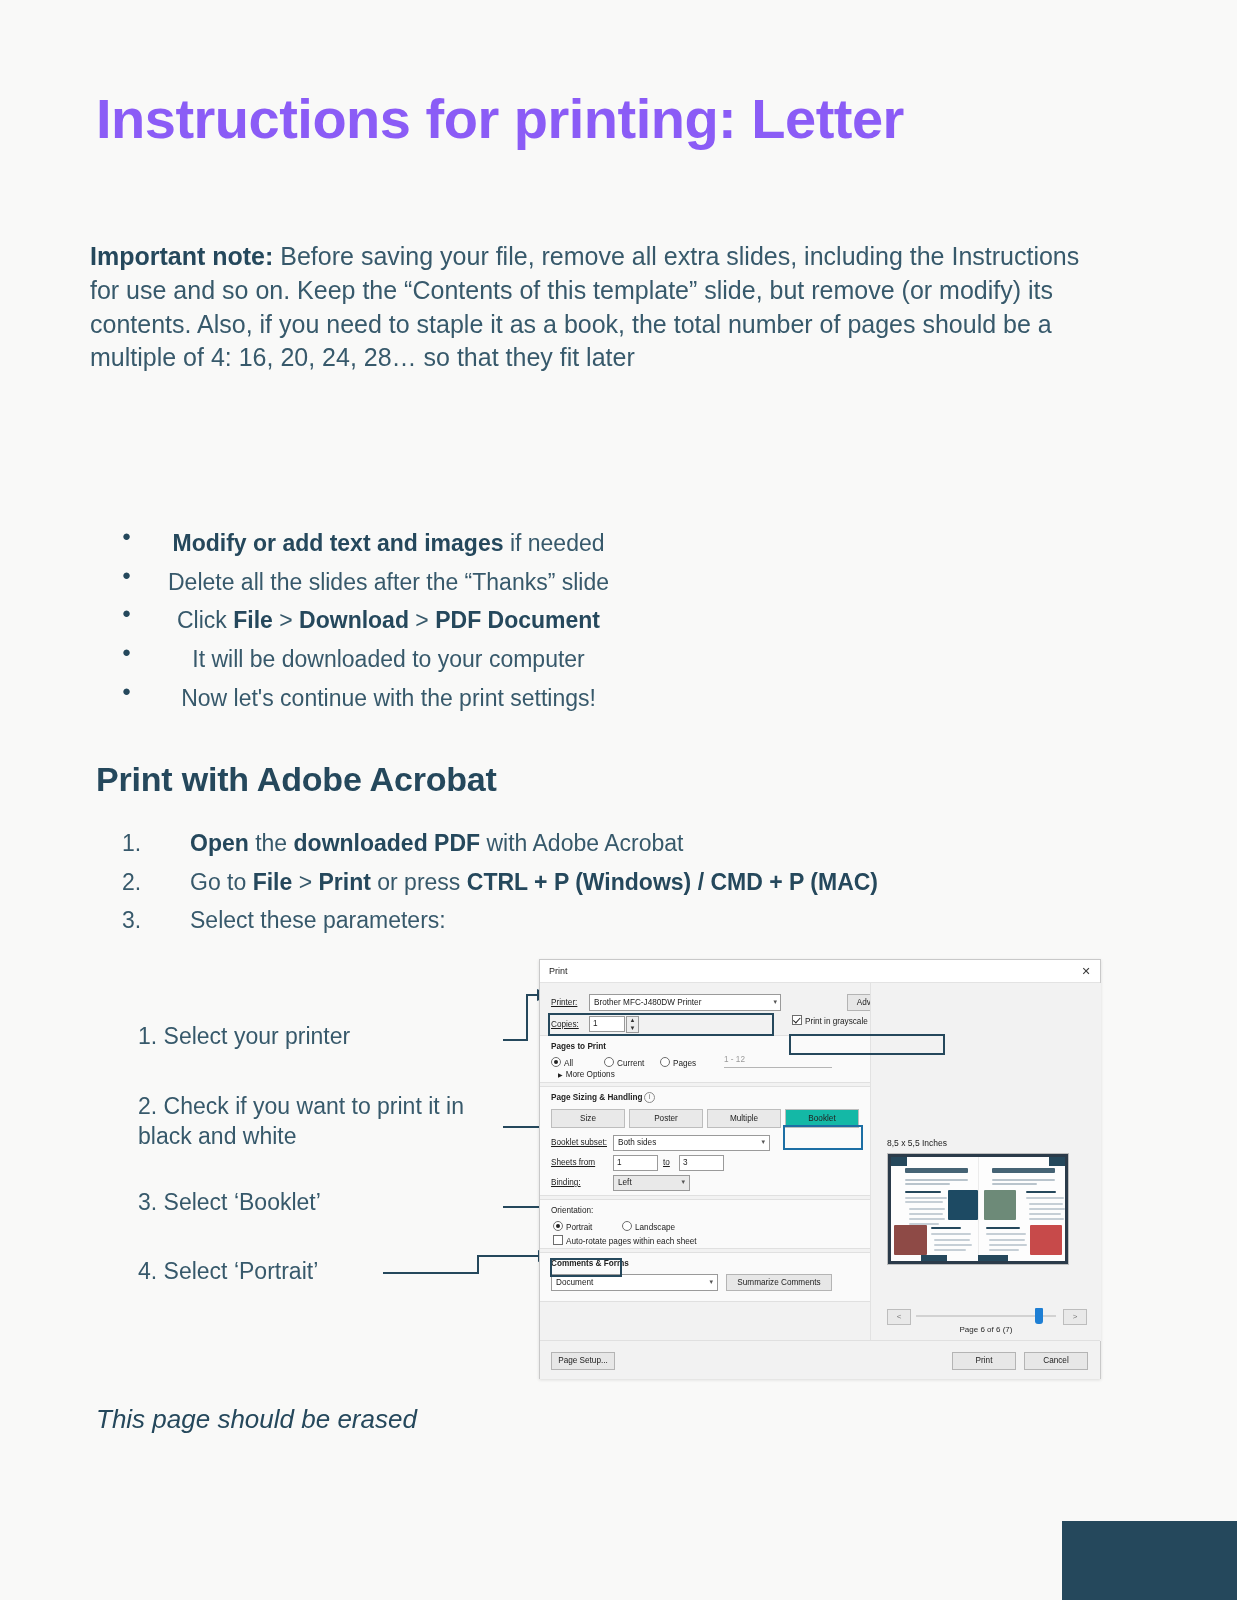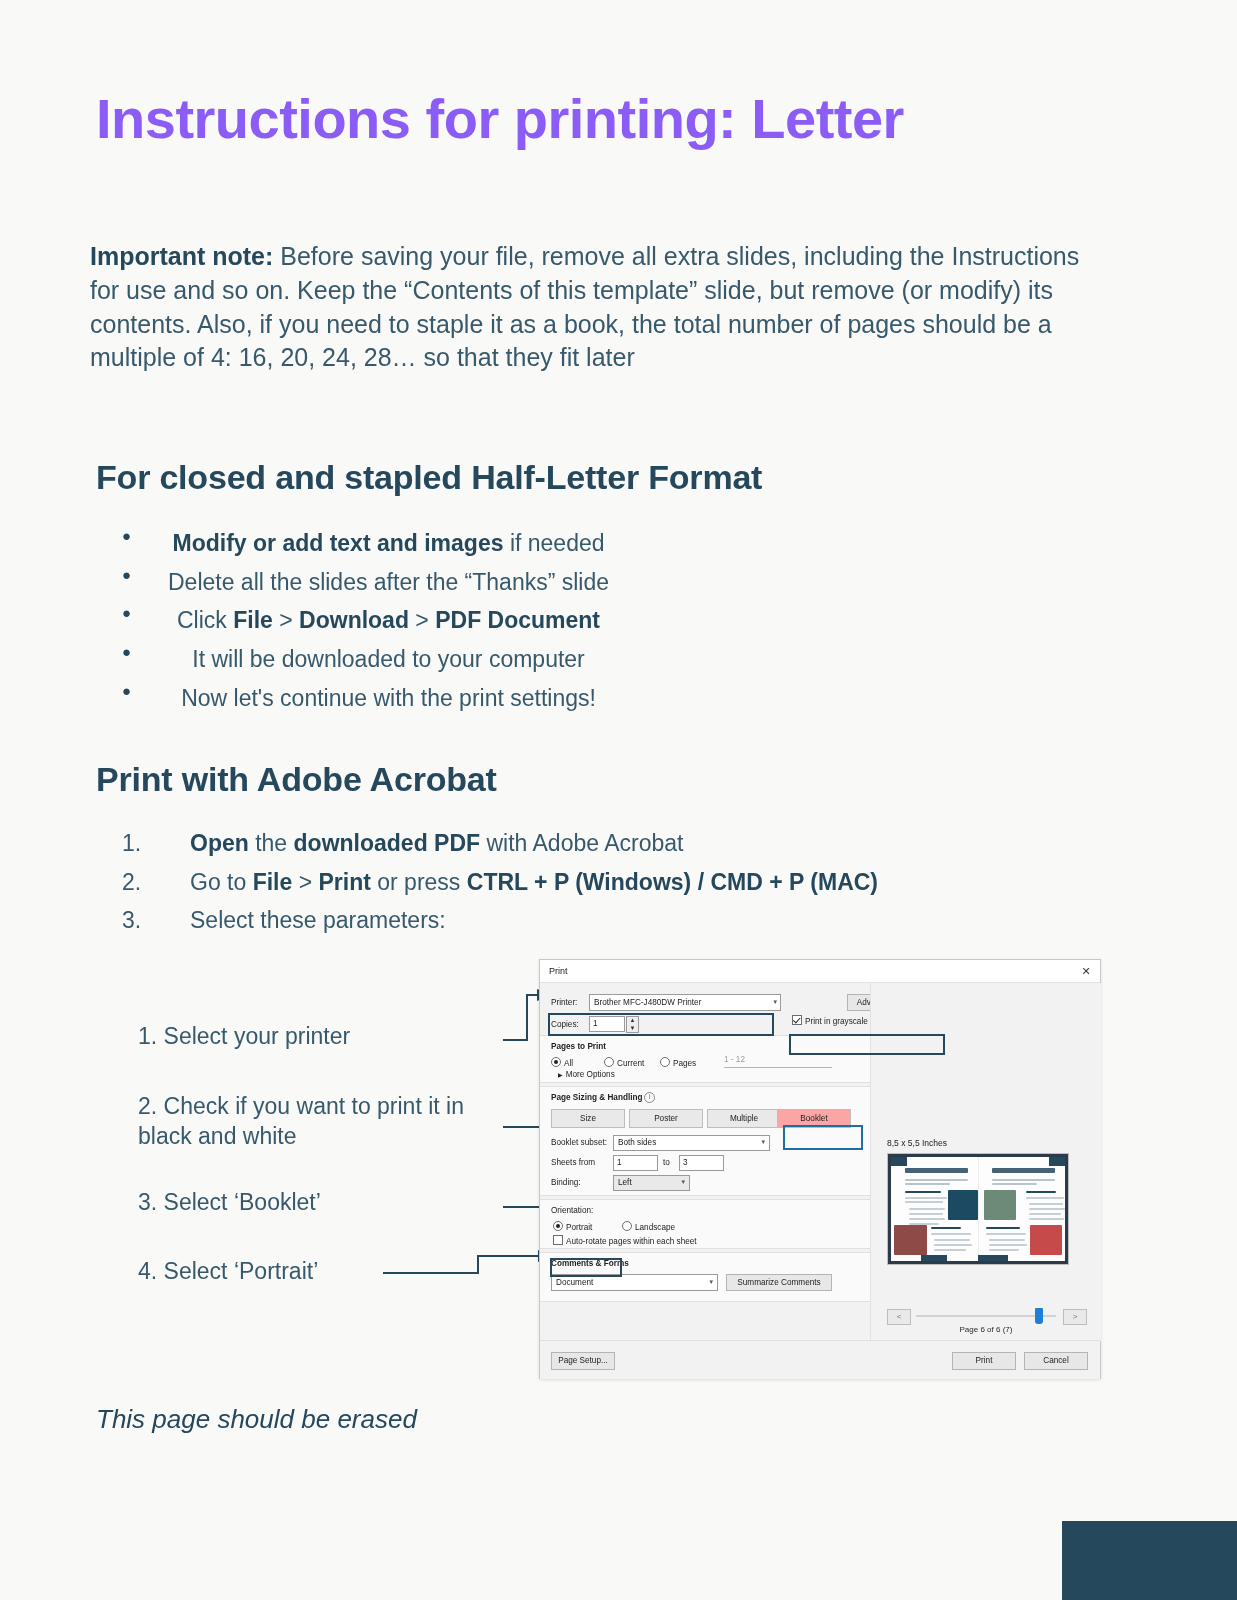--- a/index.html
+++ b/index.html
@@ -196,21 +196,21 @@
   }
 
   
   #left-col {
     position: absolute;
     left: 0; top: 0;
     width: 330px;
     height: 358px;
   }
   .row { position: absolute; }
-  .lbl { color: #1c1c1c; }
+  .lbl { color: #1c1c1c; text-decoration: underline; }
 
   .panel {
     position: absolute;
     background: #fafafa;
     border-top: 1px solid #e0e0e0;
     border-bottom: 1px solid #e0e0e0;
   }
 
   
   #printer-row { left: 11px; top: 11px; }
@@ -337,21 +337,21 @@
   }
   .size-btn {
     position:absolute; top:22px;
     width:72px; height:17px; line-height:17px;
     background:#e9e9e9; border:1px solid #bdbdbd;
     text-align:center;
   }
   #sb-size     { left:11px; }
   #sb-poster   { left:89px; }
   #sb-multiple { left:167px; }
-  #sb-booklet  { left:237px; background:#fca5a5; }
+  #sb-booklet  { left:245px; background:#14b8a6; }
 
   #subset-row { position:absolute; left:11px; top:48px; }
   #subset-label { position:absolute; left:0; top:3px; }
   #subset-select {
     position:absolute; left:62px; top:0;
     width:155px; height:14px;
     background:#fff; border:1px solid #9a9a9a;
   }
   #subset-select .val { position:absolute; left:4px; top:2px; }
   #subset-select .chev { position:absolute; right:4px; top:2px; font-size:7px; color:#555; }
@@ -506,21 +506,20 @@
 <body>
 
 <div id="page">
 
   <div id="corner-block"></div>
 
   <div id="title">Instructions for printing: Letter</div>
 
   <div id="note"><b>Important note:</b><span> Before saving your file, remove all extra slides, including the Instructions for use and so on. Keep the “Contents of this template” slide, but remove (or modify) its contents. Also, if you need to staple it as a book, the total number of pages should be a multiple of 4: 16, 20, 24, 28… so that they fit later</span></div>
 
-  <div class="section-h" id="h-half">For closed and stapled Half-Letter Format</div>
 
   <ul class="bullets">
     <li><b>Modify or add text and images</b><span> if needed</span></li>
     <li><span>Delete all the slides after the “Thanks” slide</span></li>
     <li><span>Click </span><b>File</b><span> &gt; </span><b>Download</b><span> &gt; </span><b>PDF Document</b></li>
     <li><span>It will be downloaded to your computer</span></li>
     <li><span>Now let's continue with the print settings!</span></li>
   </ul>
 
   <div class="section-h" id="h-acrobat">Print with Adobe Acrobat</div>

